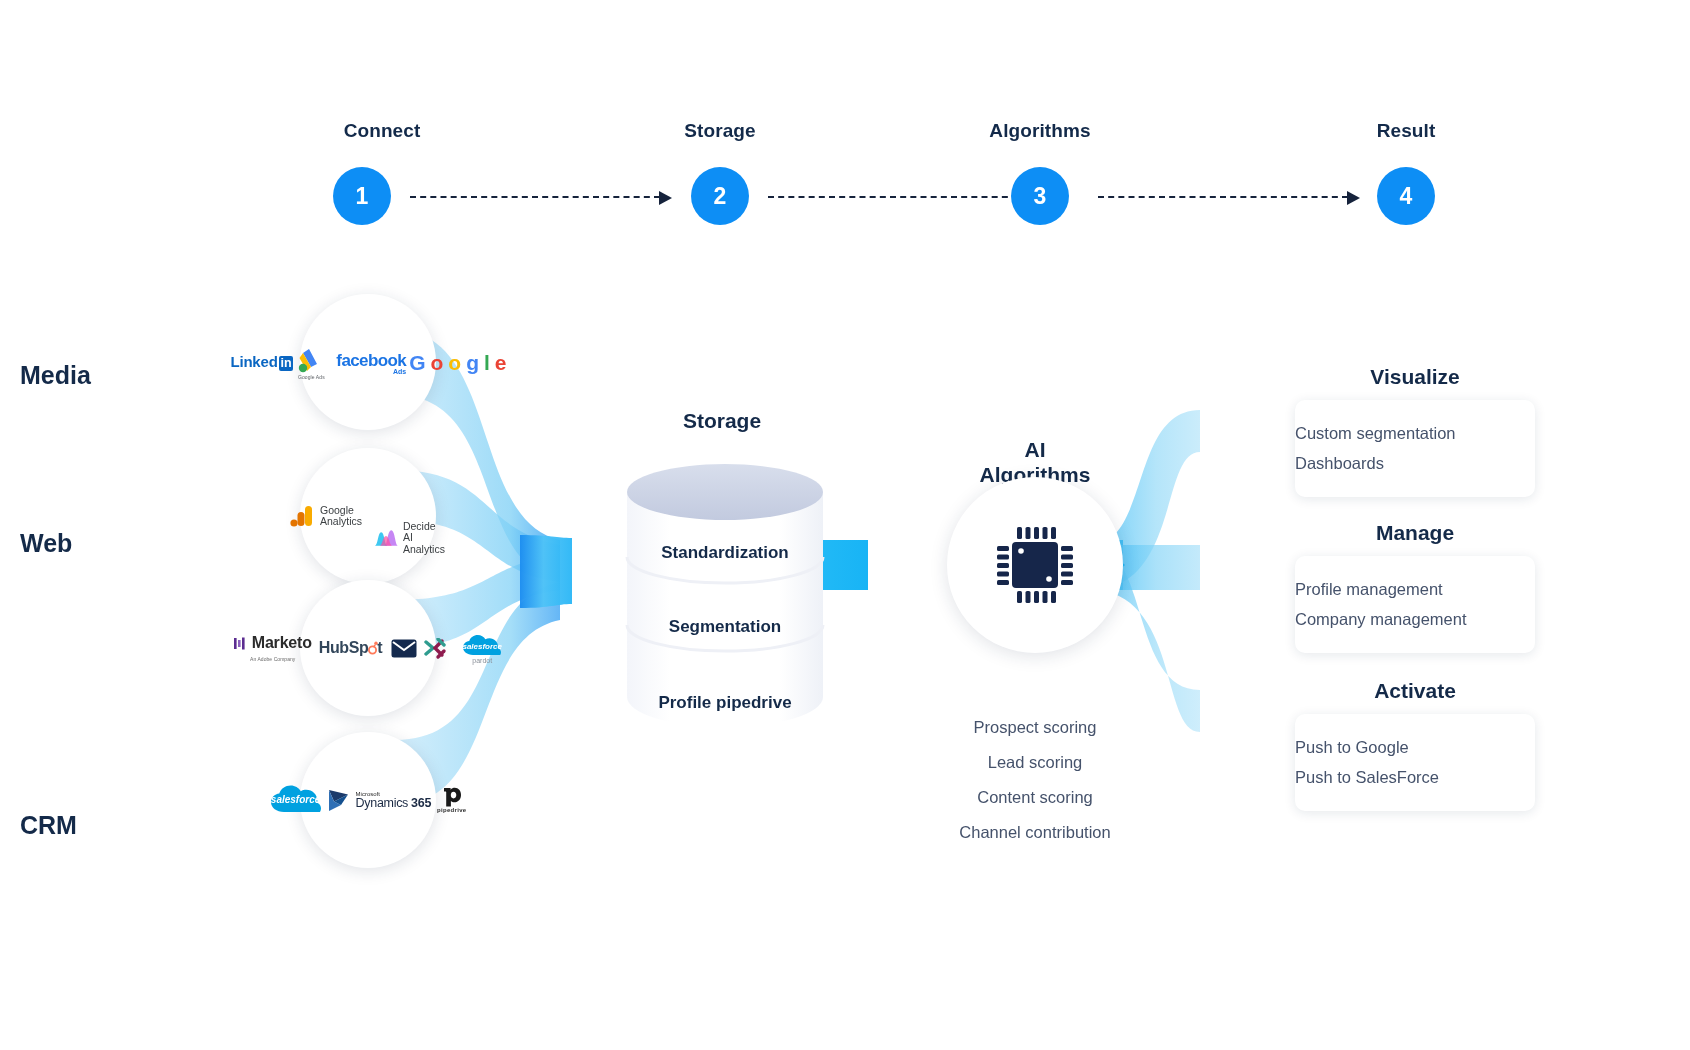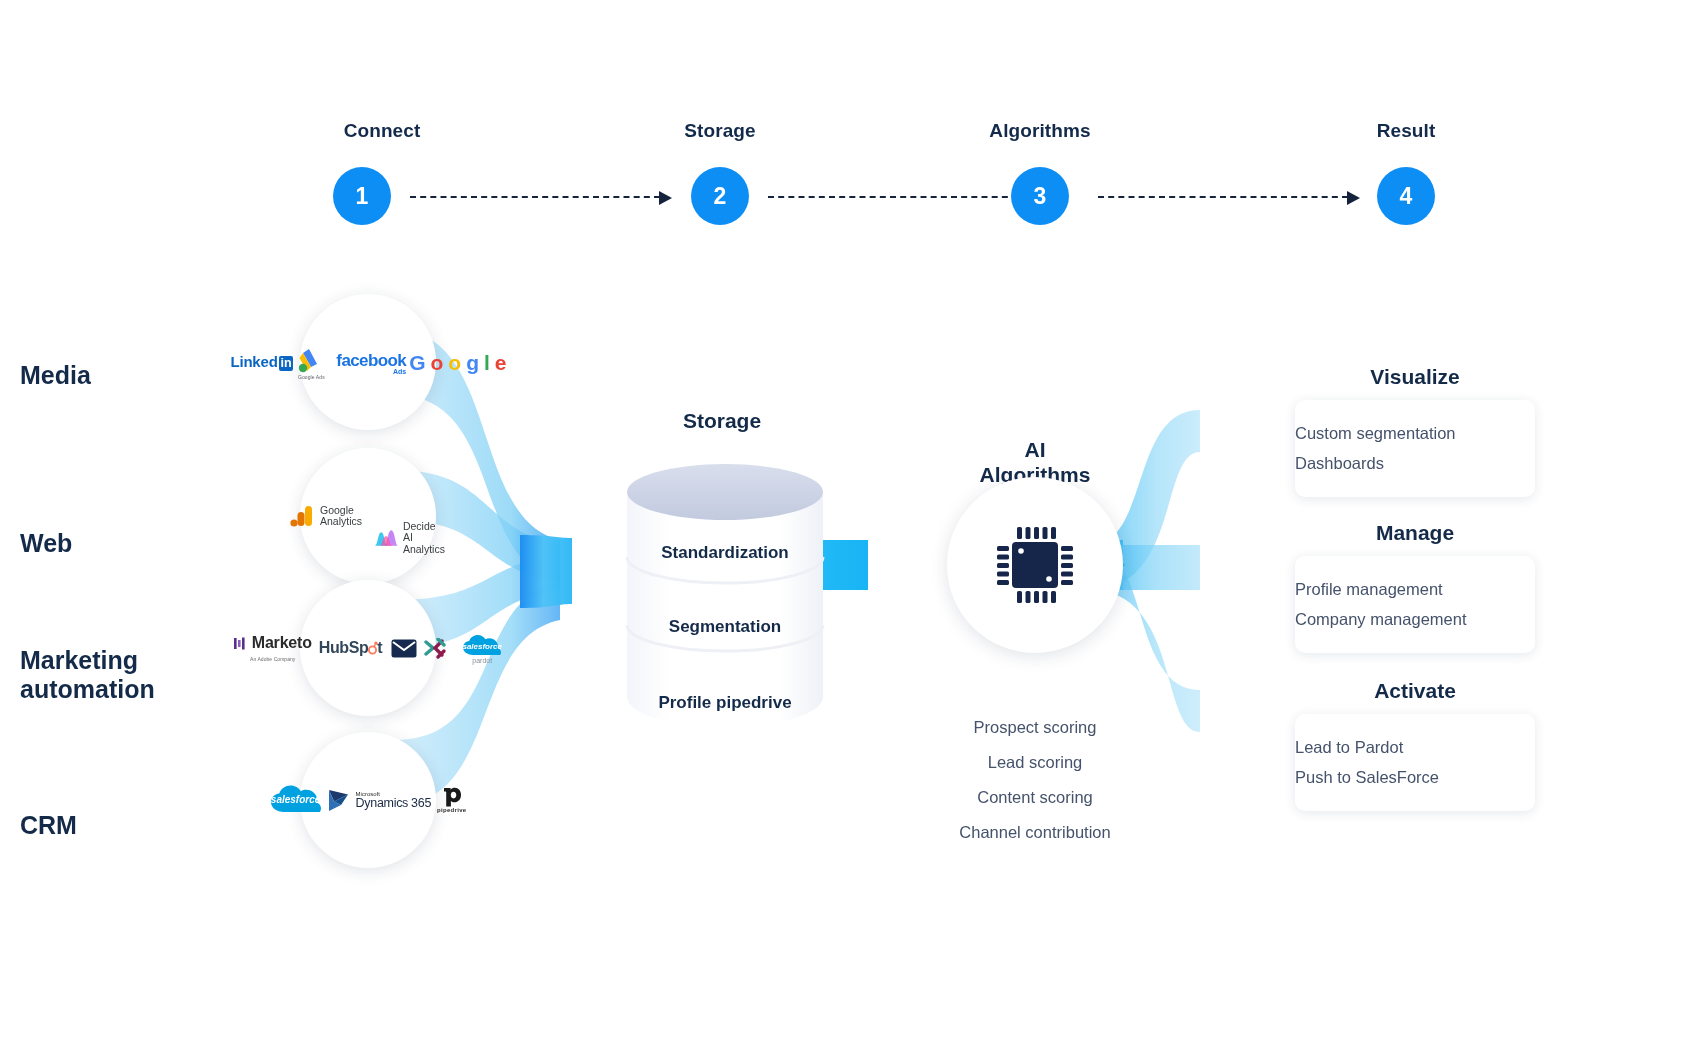--- a/index.html
+++ b/index.html
@@ -99,21 +99,21 @@
   .ga-txt b { font-weight:400; display:block; }
   .decide-txt { font-size:10.5px; color:#3c4043; line-height:1.08; }
   .mk-txt { font-size:16px; font-weight:700; color:#2b2b2b; letter-spacing:-.2px;}
   .mk-sub { font-size:5px; color:#6b6b6b; letter-spacing:.05px; }
   .hs-txt { font-size:16px; font-weight:600; color:#33475b; letter-spacing:-.4px; }
   .pardot-sub { font-size:7px; color:#8a9099; text-align:center; margin-top:-1px;}
   .sf-word { font-size:8px; font-weight:700; font-style:italic; color:#ffffff; }
   .sf-word-lg { font-size:10px; font-weight:700; font-style:italic; color:#ffffff; }
   .ms-small { font-size:6px; color:#2b2b2b; line-height:1; }
   .dyn-txt { font-size:12.5px; color:#1b2a44; letter-spacing:-.3px; }
-  .dyn-txt b { font-weight:400; }
+  .dyn-txt b { font-weight:700; }
   .pipe-txt { font-size:6px; font-weight:700; color:#2b2b2b; letter-spacing:.3px; text-align:center;}
 
   
   .sec-title {
     position: absolute;
     font-size: 21px;
     font-weight: 700;
     color: #142a49;
     text-align: center;
     transform: translateX(-50%);
@@ -240,22 +240,20 @@
 
   <div class="step-label" style="left:1040px; top:120px;">Algorithms</div>
   <div class="step-circle" style="left:1040px; top:167px;">3</div>
   <div class="step-arrow" style="left:1098px; top:196px; width:250px;"></div>
 
   <div class="step-label" style="left:1406px; top:120px;">Result</div>
   <div class="step-circle" style="left:1406px; top:167px;">4</div>
 
   <div class="cat-label" style="right:1440px; top:375px; width:230px;">Media</div>
   <div class="cat-label" style="right:1440px; top:543px; width:230px;">Web</div>
-  <div class="cat-label" style="right:1440px; top:675px; width:230px;">Marketing
-automation</div>
   <div class="cat-label" style="right:1440px; top:825px; width:230px;">CRM</div>
 
   <div class="bubble" style="left:300px; top:294px;">
     <div class="bubble-inner">
       <div class="logo-row">
         <span class="li-wrap">
           <span>Linked</span>
           <span class="li-box">in</span>
         </span>
       </div>
@@ -465,17 +463,17 @@
   </div>
 
   <div class="res-title" style="left:1415px; top:521px;">Manage</div>
   <div class="res-card" style="left:1295px; top:556px; width:240px; height:97px;">
     <span class="res-item">Profile management</span>
     <span class="res-item">Company management</span>
   </div>
 
   <div class="res-title" style="left:1415px; top:679px;">Activate</div>
   <div class="res-card" style="left:1295px; top:714px; width:240px; height:97px;">
-    <span class="res-item">Lead to Pardot</span>
+    <span class="res-item">Push to Google</span>
     <span class="res-item">Push to SalesForce</span>
   </div>
 
 </div>
 
 </body></html>

